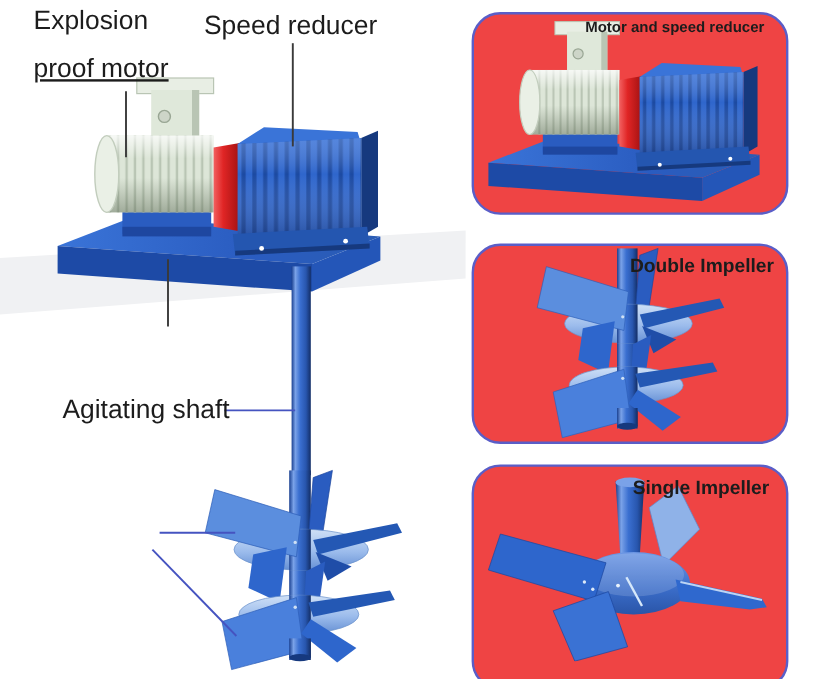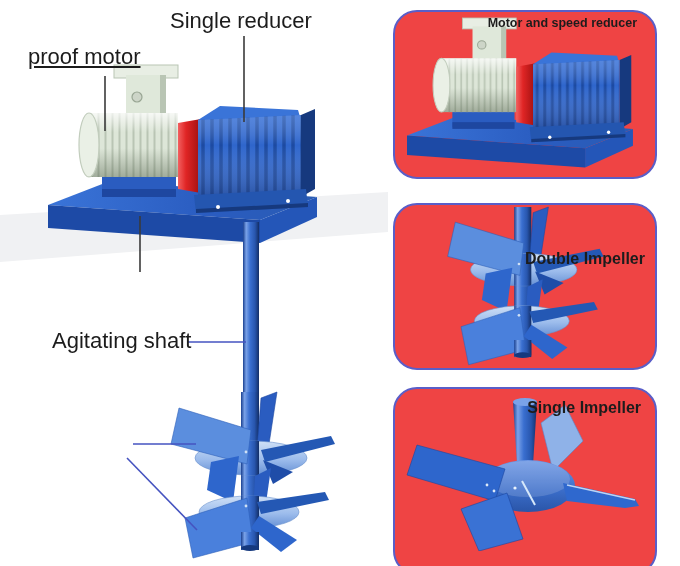--- a/index.html
+++ b/index.html
@@ -20,21 +20,21 @@
     border-radius:24px;background:#ef4444;box-sizing:border-box;overflow:hidden;
   }
   .panel-1{top:10px;height:169px;}
   .panel-2{top:203px;height:167px;}
   .panel-3{top:387px;height:188px;}
   .panel svg{position:absolute;left:0;top:0;}
   .panel-title{
     position:absolute;color:var(--label-text,#1c1c1c);white-space:nowrap;
   }
   .panel-1 .panel-title{top:4px;right:18px;font-size:12.5px;font-weight:700;}
-  .panel-2 .panel-title{top:9px;right:10px;font-size:16px;font-weight:600;margin-top:36px;}
+  .panel-2 .panel-title{top:9px;right:10px;font-size:16px;font-weight:600;}
   .panel-3 .panel-title{top:10px;right:14px;font-size:16px;font-weight:600;}
 </style>
 </head>
 <body>
 
 <div class="scene">
 
   <svg class="main-svg" width="680" height="566" viewBox="0 0 680 566">
     <defs>
       <linearGradient id="plateTop" x1="0" y1="0" x2="1" y2="0">
@@ -149,22 +149,23 @@
       <path d="M244,36 V122"></path>
       <path d="M140,216 V272"></path>
     </g>
     <g stroke="var(--leader-line-blue,#4553c0)" stroke-width="1.6">
       <path d="M187,342 H246"></path>
       <path d="M133,444 H196"></path>
       <path d="M127,458 L197,530"></path>
     </g>
   </svg>
 
+  <div class="diagram-label" style="left:28px;top:5px;">Explosion</div>
   <div class="diagram-label" style="left:28px;top:45px;text-decoration:underline;">proof motor</div>
-  <div class="diagram-label" style="left:170px;top:9px;">Single reducer</div>
+  <div class="diagram-label" style="left:170px;top:9px;">Speed reducer</div>
   <div class="diagram-label" style="left:52px;top:329px;">Agitating shaft</div>
 
   <div class="panel panel-1">
     <svg width="260" height="165" viewBox="0 0 260 165">
       <use href="#assembly" transform="translate(12,6) scale(0.84)"></use>
     </svg>
     <div class="panel-title">Motor and speed reducer</div>
   </div>
 
   <div class="panel panel-2">

